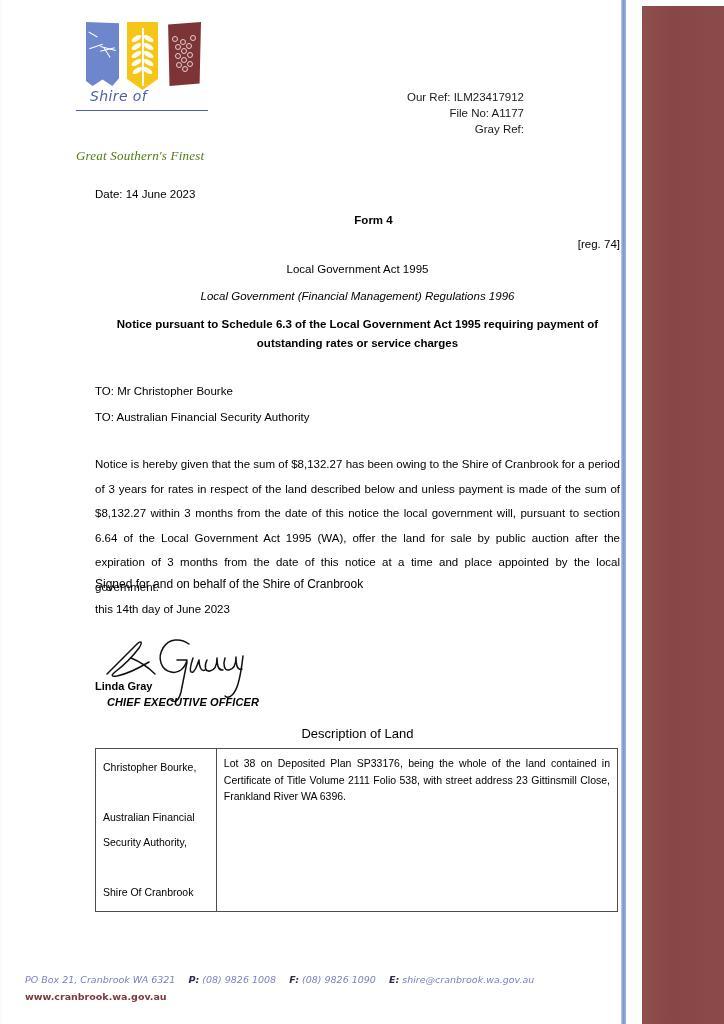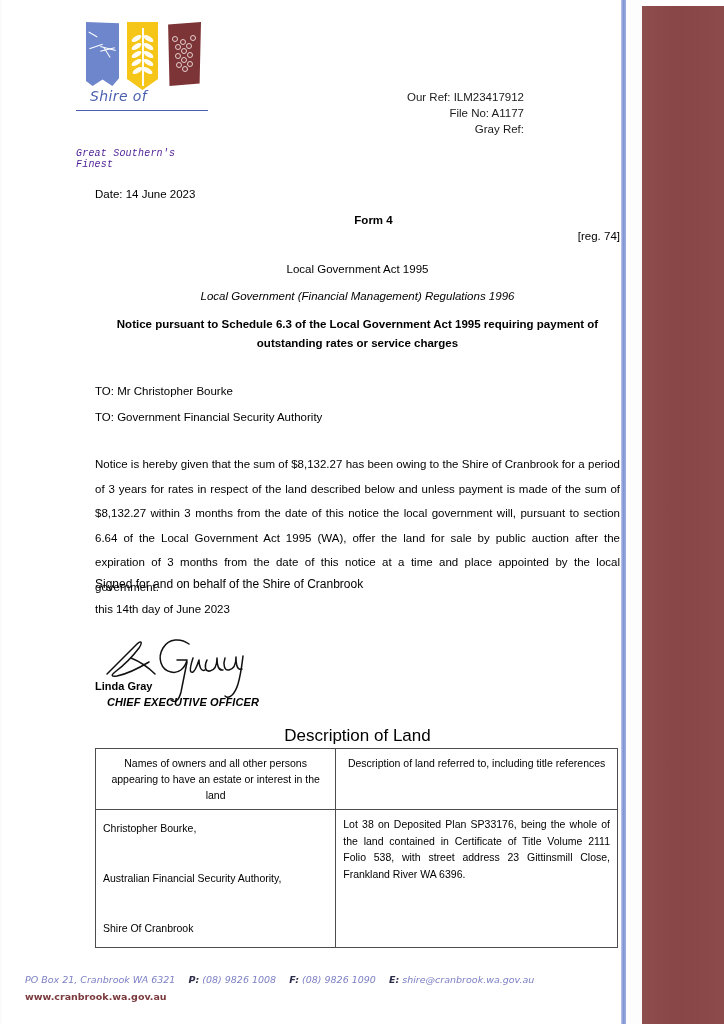--- a/index.html
+++ b/index.html
@@ -156,24 +156,24 @@
     font-family: "DejaVu Serif", serif;
     font-size: 34px;
     line-height: 36px;
     color: #4a5fae;
     letter-spacing: -0.5px;
   }
   .tagline {
     position: absolute;
     left: 8px;
     top: 126px;
-    font-family: Liberation Mono, monospace;
+    font-family: Liberation Serif, serif;
     font-style: italic;
-    font-size: 10px;
-    color: #4c1d95;
+    font-size: 13px;
+    color: #4d7c0f;
     letter-spacing: .2px;
   }
 
   
   .refblock {
     position: absolute;
     right: 97px;
     top: 89px;
     text-align: right;
     font-size: 11.5px;
@@ -199,21 +199,21 @@
     left: 16px;
     top: 214px;
     width: 525px;
     text-align: center;
     font-size: 11.5px;
     font-weight: bold;
   }
   .reg-no {
     position: absolute;
     left: 0;
-    top: 230px;
+    top: 238px;
     width: 525px;
     text-align: right;
     font-size: 11.5px;
   }
   .act-line {
     position: absolute;
     left: 0;
     top: 263px;
     width: 525px;
     text-align: center;
@@ -296,21 +296,21 @@
     font-style: italic;
   }
 
   
   .table-caption {
     position: absolute;
     left: 0;
     top: 726px;
     width: 525px;
     text-align: center;
-    font-size: 17px;
+    font-size: 13px;
   }
   table.land-table {
     position: absolute;
     left: 0;
     top: 748px;
     width: 523px;
     border-collapse: collapse;
     font-size: 10.5px;
   }
   table.land-table td {
@@ -419,21 +419,21 @@
   <div class="content">
 
     <div class="doc-date">Date: 14 June 2023</div>
     <div class="form-no">Form 4</div>
     <div class="reg-no">[reg. 74]</div>
     <div class="act-line">Local Government Act 1995</div>
     <div class="reg-line">Local Government (Financial Management) Regulations 1996</div>
     <div class="notice-title">Notice pursuant to Schedule 6.3 of the Local Government Act 1995 requiring payment of outstanding rates or service charges</div>
 
     <div class="to-line-1">TO: Mr Christopher Bourke</div>
-    <div class="to-line-2">TO: Government Financial Security Authority</div>
+    <div class="to-line-2">TO: Australian Financial Security Authority</div>
 
     <div class="main-para">Notice is hereby given that the sum of $8,132.27 has been owing to the Shire of Cranbrook for a period of 3 years for rates in respect of the land described below and unless payment is made of the sum of $8,132.27 within 3 months from the date of this notice the local government will, pursuant to section 6.64 of the Local Government Act 1995 (WA), offer the land for sale by public auction after the expiration of 3 months from the date of this notice at a time and place appointed by the local government.</div>
 
     <div class="signed-line">Signed for and on behalf of the Shire of Cranbrook</div>
     <div class="day-line">this 14th day of June 2023</div>
 
     <svg class="signature" viewBox="0 0 180 80">
       <g fill="none" stroke="#111111" stroke-width="1.5" stroke-linecap="round" stroke-linejoin="round">
         <path d="M10 52 C22 40, 32 30, 40 22 C44 18, 46 20, 42 26 C36 34, 26 44, 18 50 C14 53, 14 55, 20 54 C30 52, 42 46, 52 40"></path>
         <path d="M34 36 C44 40, 52 46, 58 52"></path>
@@ -446,24 +446,20 @@
       </g>
     </svg>
 
     <div class="signer-name">Linda Gray</div>
     <div class="signer-title">CHIEF EXECUTIVE OFFICER</div>
 
     <div class="table-caption">Description of Land</div>
 
     <table class="land-table">
       <tbody>
-        <tr>
-          <td class="th-cell col-names">Names of owners and all other persons appearing to have an estate or interest in the land</td>
-          <td class="th-cell col-desc">Description of land referred to, including title references</td>
-        </tr>
         <tr>
           <td class="body-names">
             <div>Christopher Bourke,</div>
             <div>&nbsp;</div>
             <div>Australian Financial Security Authority,</div>
             <div>&nbsp;</div>
             <div>Shire Of Cranbrook</div>
           </td>
           <td class="body-desc">Lot 38 on Deposited Plan SP33176, being the whole of the land contained in Certificate of Title Volume 2111 Folio 538, with street address 23 Gittinsmill Close, Frankland River WA 6396.</td>
         </tr>

